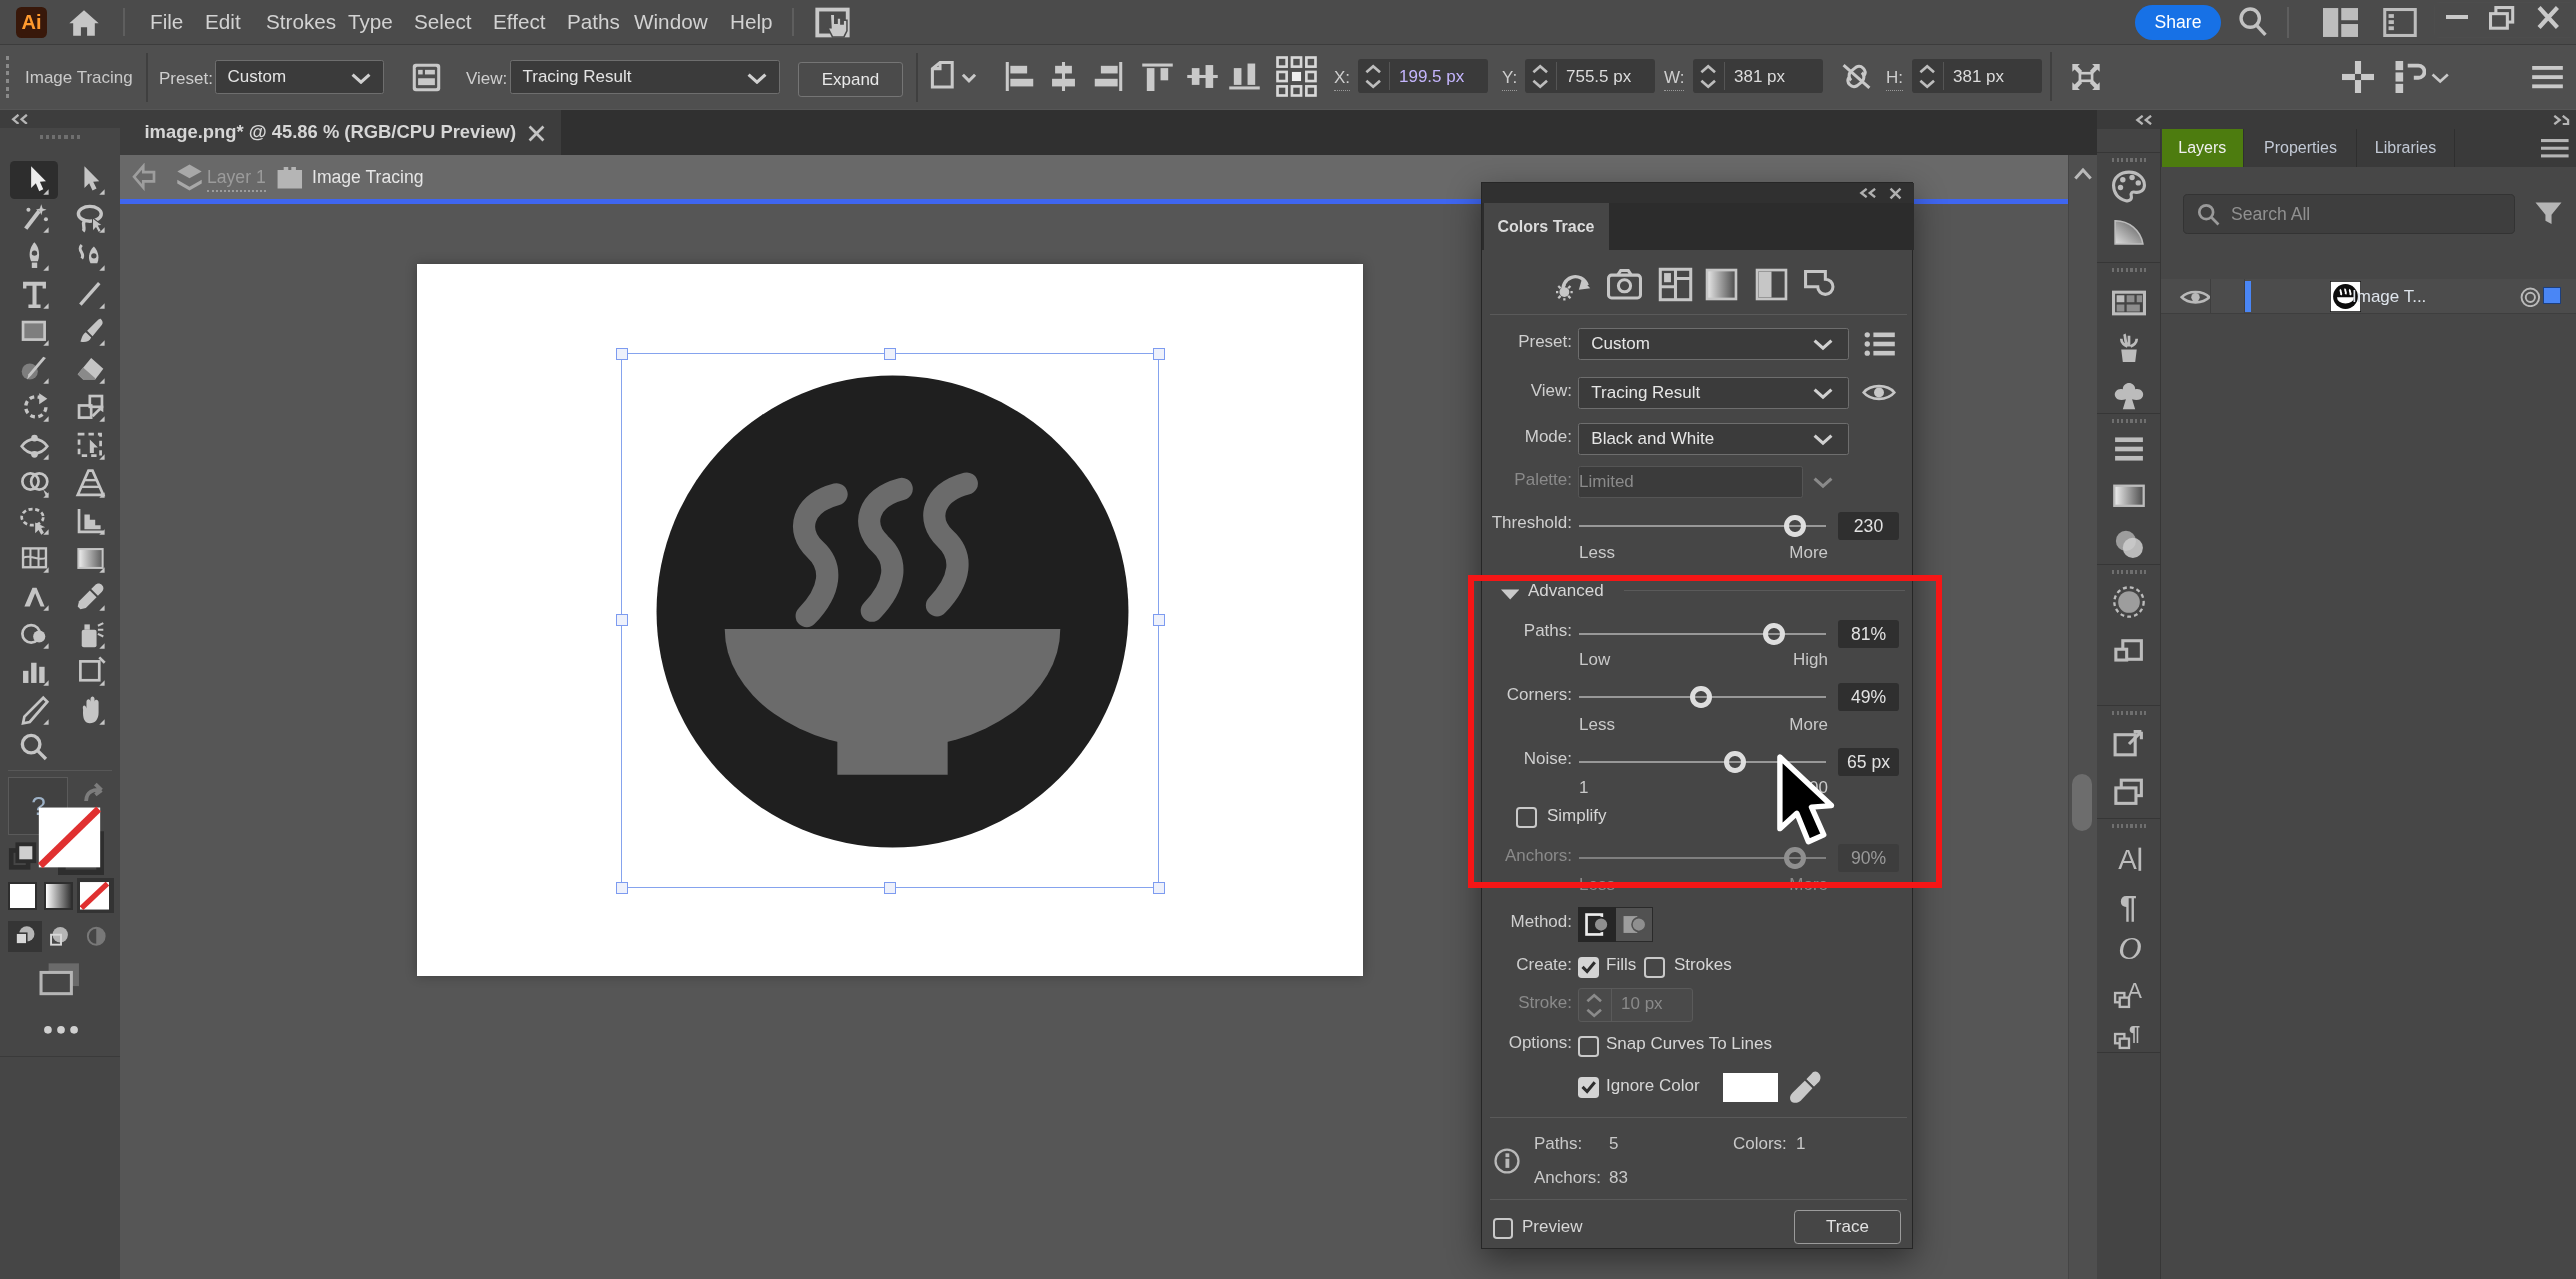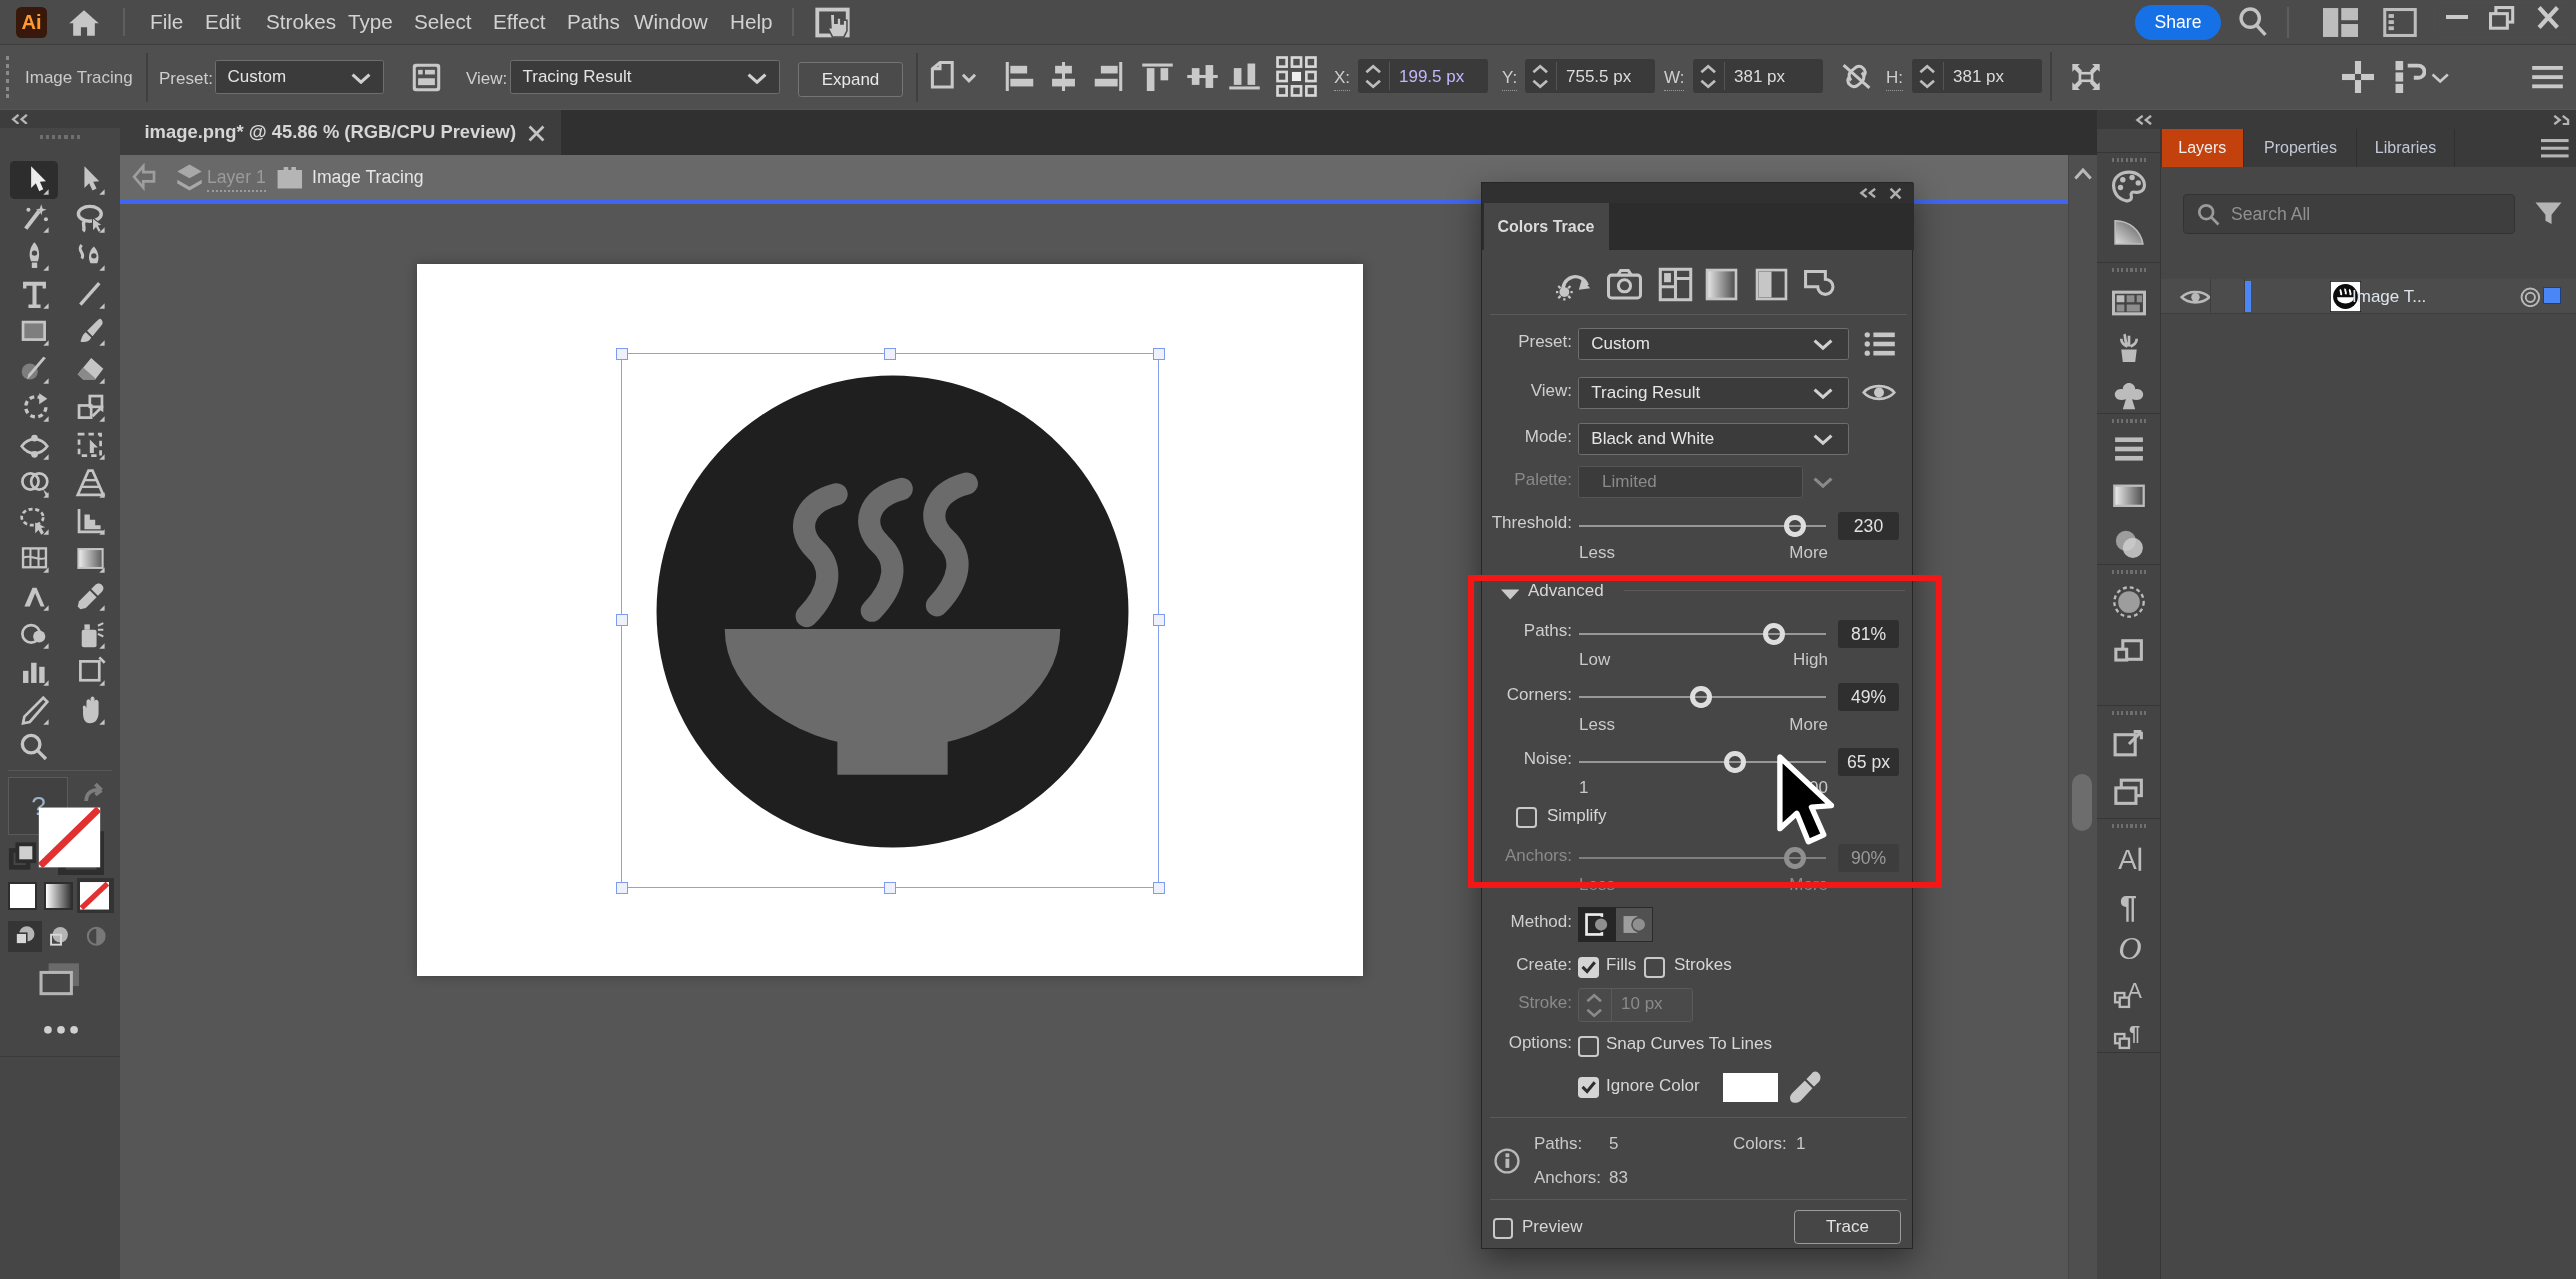--- a/index.html
+++ b/index.html
@@ -600,21 +600,21 @@
       </svg>
       <svg class="a" style="left:14.6px;top:888px" width="34" height="34" viewBox="0 0 44 44">
         <rect x="4" y="22" width="12" height="12" fill="none" stroke="#bcbcbc" stroke-width="3"></rect>
         <rect x="10" y="28" width="12" height="12" fill="#444" stroke="#bcbcbc" stroke-width="3"></rect>
         <text x="22" y="30" font-family="Liberation Sans" font-size="26" font-weight="bold" fill="#bcbcbc">¶</text>
       </svg>
   </div>
 
   <div class="a" style="left:64px;top:19px;width:415px;height:1151px;background:#3a3a3a">
     <div class="a" style="left:0;top:38px;width:415px;height:1113px;background:#474747"></div>
-    <div class="a" style="left:0.8px;top:0;width:81px;height:38px;background:#c2410c;color:#f0f0f0;font-size:16px;display:flex;align-items:center;justify-content:center">Layers</div>
+    <div class="a" style="left:0.8px;top:0;width:81px;height:38px;background:#4d7c0f;color:#f0f0f0;font-size:16px;display:flex;align-items:center;justify-content:center">Layers</div>
     <div class="a" style="left:82px;top:0;width:113px;height:38px;color:#c2c9d5;font-size:16px;display:flex;align-items:center;justify-content:center;border-left:0.8px solid #2f2f2f">Properties</div>
     <div class="a" style="left:195px;top:0;width:97px;height:38px;color:#c2c9d5;font-size:16px;display:flex;align-items:center;justify-content:center;border-left:0.8px solid #2f2f2f;border-right:0.8px solid #2f2f2f">Libraries</div>
     <svg class="a" style="left:380px;top:10px" width="27.6" height="20" viewBox="0 0 36 26">
         <g fill="#b5b5b5">
           <rect y="0" width="36" height="4"></rect>
           <rect y="10" width="36" height="4"></rect>
           <rect y="20" width="36" height="4"></rect>
         </g>
       </svg>
 
@@ -709,21 +709,21 @@
         <circle cx="4" cy="29" r="3.5"></circle>
         <rect x="12" y="26" width="28" height="6"></rect>
       </g>
     </svg><div class="a" style="left:0;top:198px;width:90px;text-align:right;font-size:17px;color:#cfcfcf;white-space:nowrap">View:</div><div class="a dd" style="left:96px;top:194px;width:271px;height:32px;padding-left:12.3px;font-size:17px;color:#e6e6e6;border-color:#6e6e6e">Tracing Result</div><svg class="a" style="left:331px;top:205px" width="20" height="11.5" viewBox="0 0 26 15">
       <path d="M2 2 L13 12 L24 2" fill="none" stroke="#d0d0d0" stroke-width="4"></path>
     </svg><svg class="a" style="left:380px;top:198px" width="34" height="23" viewBox="0 0 44 30">
       <path d="M2 15 C11 4 33 4 42 15 C33 26 11 26 2 15 Z" fill="none" stroke="#c6c6c6" stroke-width="3.5"></path>
       <circle cx="22" cy="15" r="6.5" fill="#c6c6c6"></circle>
     </svg><div class="a" style="left:0;top:244px;width:90px;text-align:right;font-size:17px;color:#cfcfcf;white-space:nowrap">Mode:</div><div class="a dd" style="left:96px;top:240px;width:271px;height:32px;padding-left:12.3px;font-size:17px;color:#e6e6e6;border-color:#6e6e6e">Black and White</div><svg class="a" style="left:331px;top:251px" width="20" height="11.5" viewBox="0 0 26 15">
       <path d="M2 2 L13 12 L24 2" fill="none" stroke="#d0d0d0" stroke-width="4"></path>
-    </svg><div class="a" style="left:0;top:287px;width:90px;text-align:right;font-size:17px;color:#8a8a8a;white-space:nowrap">Palette:</div><div class="a dd" style="left:96px;top:283px;width:225px;height:32px;padding-left:23px;font-size:17px;color:#8a8a8a;border-color:#555555">Limited</div><svg class="a" style="left:331px;top:294px" width="20" height="11.5" viewBox="0 0 26 15">
+    </svg><div class="a" style="left:0;top:287px;width:90px;text-align:right;font-size:17px;color:#8a8a8a;white-space:nowrap">Palette:</div><div class="a dd" style="left:96px;top:283px;width:225px;height:32px;padding-left:0;font-size:17px;color:#8a8a8a;border-color:#555555">Limited</div><svg class="a" style="left:331px;top:294px" width="20" height="11.5" viewBox="0 0 26 15">
       <path d="M2 2 L13 12 L24 2" fill="none" stroke="#8a8a8a" stroke-width="4"></path>
     </svg><div class="a" style="left:0;top:330px;width:90px;text-align:right;font-size:17px;color:#cfcfcf;white-space:nowrap">Threshold:</div><div class="a" style="left:97px;top:342px;width:247px;height:2.3px;background:#989898"></div><div class="a" style="left:302px;top:332px;width:21.5px;height:21.5px;border:5.4px solid #dedede;border-radius:50%;box-sizing:border-box"></div><div class="a vbox" style="left:356px;top:329px;width:61px;height:28px;background:#2f2f2f;color:#e2e2e2;font-size:17.6px">230</div><div class="a" style="left:97px;top:360px;font-size:17px;color:#c9c9c9;white-space:nowrap">Less</div><div class="a" style="left:253px;top:360px;width:93px;text-align:right;font-size:17px;color:#c9c9c9;white-space:nowrap">More</div><svg class="a" style="left:19px;top:405px" width="18.4" height="11.5" viewBox="0 0 24 15">
       <path d="M0 2 L24 2 L12 15 Z" fill="#c9c9c9"></path>
     </svg><div class="a" style="left:46px;top:398px;font-size:17px;color:#d6d6d6">Advanced</div><div class="a" style="left:142px;top:407px;width:281px;height:0.8px;background:#5a5a5a"></div><div class="a" style="left:0;top:438px;width:90px;text-align:right;font-size:17px;color:#cfcfcf;white-space:nowrap">Paths:</div><div class="a" style="left:97px;top:450px;width:247px;height:2.3px;background:#989898"></div><div class="a" style="left:281px;top:440px;width:21.5px;height:21.5px;border:5.4px solid #dedede;border-radius:50%;box-sizing:border-box"></div><div class="a vbox" style="left:356px;top:437px;width:61px;height:28px;background:#2f2f2f;color:#e2e2e2;font-size:17.6px">81%</div><div class="a" style="left:97px;top:467px;font-size:17px;color:#c9c9c9;white-space:nowrap">Low</div><div class="a" style="left:253px;top:467px;width:93px;text-align:right;font-size:17px;color:#c9c9c9;white-space:nowrap">High</div><div class="a" style="left:0;top:502px;width:90px;text-align:right;font-size:17px;color:#cfcfcf;white-space:nowrap">Corners:</div><div class="a" style="left:97px;top:513px;width:247px;height:2.3px;background:#989898"></div><div class="a" style="left:208px;top:503px;width:21.5px;height:21.5px;border:5.4px solid #dedede;border-radius:50%;box-sizing:border-box"></div><div class="a vbox" style="left:356px;top:500px;width:61px;height:28px;background:#2f2f2f;color:#e2e2e2;font-size:17.6px">49%</div><div class="a" style="left:97px;top:532px;font-size:17px;color:#c9c9c9;white-space:nowrap">Less</div><div class="a" style="left:253px;top:532px;width:93px;text-align:right;font-size:17px;color:#c9c9c9;white-space:nowrap">More</div><div class="a" style="left:0;top:566px;width:90px;text-align:right;font-size:17px;color:#cfcfcf;white-space:nowrap">Noise:</div><div class="a" style="left:97px;top:578px;width:247px;height:2.3px;background:#989898"></div><div class="a" style="left:242px;top:568px;width:21.5px;height:21.5px;border:5.4px solid #dedede;border-radius:50%;box-sizing:border-box"></div><div class="a vbox" style="left:356px;top:565px;width:61px;height:28px;background:#2f2f2f;color:#e2e2e2;font-size:17.6px">65 px</div><div class="a" style="left:97px;top:595px;font-size:17px;color:#c9c9c9;white-space:nowrap">1</div><div class="a" style="left:253px;top:595px;width:93px;text-align:right;font-size:17px;color:#c9c9c9;white-space:nowrap">100</div><div class="a cb" style="left:34px;top:624px"></div><div class="a" style="left:65px;top:623px;font-size:17px;color:#d6d6d6">Simplify</div><div class="a" style="left:0;top:663px;width:90px;text-align:right;font-size:17px;color:#8a8a8a;white-space:nowrap">Anchors:</div><div class="a" style="left:97px;top:674px;width:247px;height:2.3px;background:#7f7f7f"></div><div class="a" style="left:302px;top:664px;width:21.5px;height:21.5px;border:5.4px solid #8f8f8f;border-radius:50%;box-sizing:border-box"></div><div class="a vbox" style="left:356px;top:661px;width:61px;height:28px;background:#3d3d3d;color:#9a9a9a;font-size:17.6px">90%</div><div class="a" style="left:97px;top:692px;font-size:17px;color:#8a8a8a;white-space:nowrap">Less</div><div class="a" style="left:253px;top:692px;width:93px;text-align:right;font-size:17px;color:#8a8a8a;white-space:nowrap">More</div><div class="a" style="left:0;top:729px;width:90px;text-align:right;font-size:17px;color:#cfcfcf;white-space:nowrap">Method:</div><div class="a" style="left:96px;top:724px;width:75px;height:35px;border:0.8px solid #2a2a2a;box-sizing:border-box;background:#515151"></div><div class="a" style="left:96px;top:724px;width:38px;height:35px;background:#262626"></div><svg class="a" style="left:103px;top:730px" width="24.5" height="23" viewBox="0 0 32 30">
       <rect x="2" y="2" width="20" height="26" fill="none" stroke="#ececec" stroke-width="3.5"></rect>
       <circle cx="21" cy="15" r="9" fill="#8f8f8f" stroke="#262626" stroke-width="2"></circle>
     </svg><svg class="a" style="left:140px;top:730px" width="24.5" height="23" viewBox="0 0 32 30">
       <rect x="2" y="4" width="18" height="22" fill="#9d9d9d"></rect>
       <circle cx="22" cy="15" r="9" fill="#8f8f8f" stroke="#515151" stroke-width="2"></circle>
     </svg><div class="a" style="left:0;top:772px;width:90px;text-align:right;font-size:17px;color:#cfcfcf;white-space:nowrap">Create:</div><div class="a cbon" style="left:96px;top:774px">

